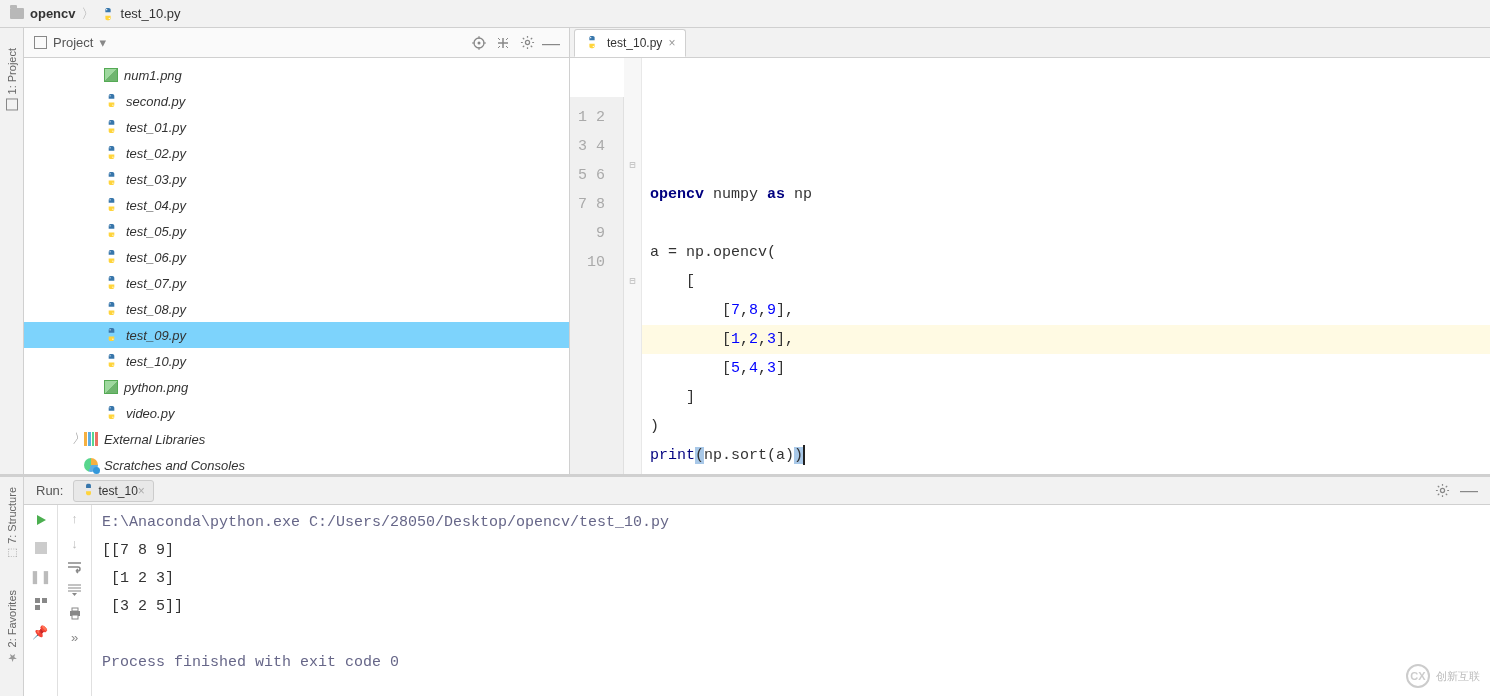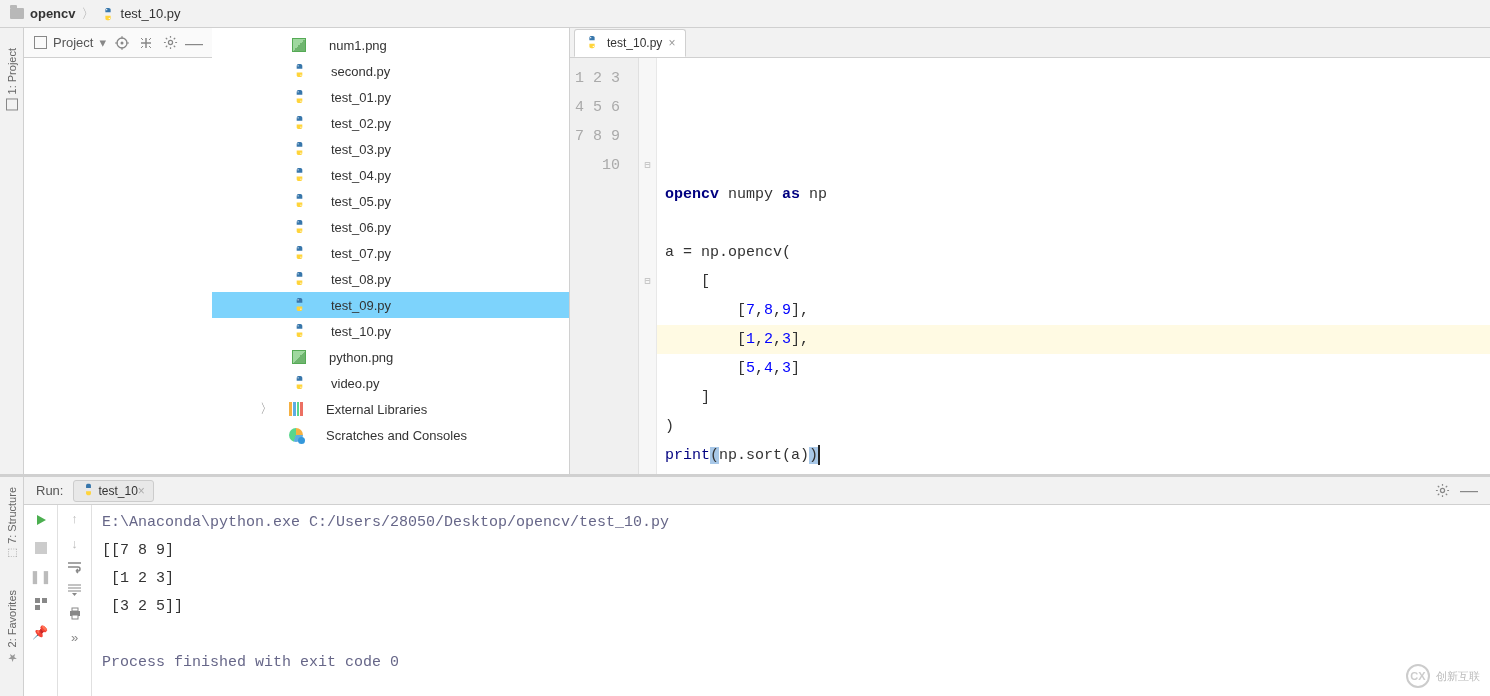--- a/index.html
+++ b/index.html
@@ -7,45 +7,45 @@
 .breadcrumb { height: 28px; background: #f2f2f2; border-bottom: 1px solid #d0d0d0; display: flex; align-items: center; padding: 0 10px; gap: 6px; }
 .breadcrumb .folder-icon { width: 14px; height: 11px; background: #b8b8b8; border-radius: 1px; position: relative; }
 .breadcrumb .folder-icon::before { content: ""; position: absolute; top: -3px; left: 0; width: 7px; height: 3px; background: #b8b8b8; border-radius: 1px 1px 0 0; }
 .breadcrumb .sep { color: #aaa; }
 .breadcrumb .py-icon { width: 14px; height: 14px; display: inline-flex; }
 .breadcrumb b { font-weight: 600; }
 .main-split { display: flex; height: 446px; }
 .left-rail { width: 24px; background: #f2f2f2; border-right: 1px solid #d0d0d0; display: flex; flex-direction: column; align-items: center; padding-top: 20px; gap: 40px; }
 .left-rail .vtab { writing-mode: vertical-rl; transform: rotate(180deg); font-size: 11px; color: #666; cursor: pointer; display: flex; align-items: center; gap: 4px; }
 .left-rail .box-icon { width: 12px; height: 12px; border: 1px solid #888; }
-.project-pane { width: 546px; background: #fff; border-right: 1px solid #d0d0d0; display: flex; flex-direction: row; }
+.project-pane { width: 546px; background: #fff; border-right: 1px solid #d0d0d0; display: flex; flex-direction: column; }
 .project-header { height: 30px; border-bottom: 1px solid #d0d0d0; display: flex; align-items: center; padding: 0 10px; gap: 8px; background: #fafafa; }
 .project-header .title { flex: 1; display: flex; align-items: center; gap: 6px; color: #555; }
 .project-header .tool-icon { width: 16px; height: 16px; color: #888; cursor: pointer; display: flex; align-items: center; justify-content: center; }
 .tree { flex: 1; overflow: auto; padding: 4px 0; }
-.tree-row { height: 26px; display: flex; align-items: center; padding-left: 80px; gap: 23px; cursor: pointer; }
+.tree-row { height: 26px; display: flex; align-items: center; padding-left: 80px; gap: 6px; cursor: pointer; font-style: italic; }
 .tree-row.sel { background: #7dd3fc; }
 .tree-row .fname { }
 .tree-row.lib { padding-left: 48px; }
 .tree-row.scratch { padding-left: 48px; }
 .tree-row .chev { width: 10px; color: #888; margin-right: -4px; }
 .pyi { width: 16px; height: 16px; display: inline-flex; }
 .imgi { width: 14px; height: 14px; background: linear-gradient(135deg,#9fd89f 50%,#6fb56f 50%); border: 1px solid #5a5; }
 .libi { width: 14px; height: 14px; display: flex; gap: 1px; }
 .libi span { width: 3px; height: 14px; }
 .libi span:nth-child(1){background:#f5b041;} .libi span:nth-child(2){background:#5dade2;} .libi span:nth-child(3){background:#58d68d;} .libi span:nth-child(4){background:#ec7063;}
 .scri { width: 14px; height: 14px; border-radius: 50%; background: conic-gradient(#f5b041 0 90deg,#5dade2 90deg 200deg,#58d68d 200deg 360deg); position: relative; }
 .scri::after { content:""; position:absolute; right:-2px; bottom:-2px; width:7px; height:7px; border-radius:50%; background:#3498db; }
 .editor-pane { flex: 1; display: flex; flex-direction: column; background: #fff; }
 .tabs { height: 30px; background: #f2f2f2; border-bottom: 1px solid #d0d0d0; display: flex; align-items: flex-end; }
 .tab { height: 28px; background: #fff; border: 1px solid #d0d0d0; border-bottom: 1px solid #fff; padding: 0 10px; display: flex; align-items: center; gap: 6px; margin-left: 4px; border-radius: 3px 3px 0 0; font-size: 12px; }
 .tab .close { color: #999; cursor: pointer; }
 .editor-body { flex: 1; display: flex; font-family: "Consolas","Courier New",monospace; font-size: 15px; overflow: hidden; }
 .gutter-wrap { display: flex; }
-.gutter { width: 69px; background: #f0f0f0; border-right: 1px solid #e0e0e0; text-align: right; padding: 6px 18px 0 0; color: #aaa; line-height: 29px; }
+.gutter { width: 54px; background: #f0f0f0; border-right: 1px solid #e0e0e0; text-align: right; padding: 6px 18px 0 0; color: #aaa; line-height: 29px; margin-top: 39px; }
 .fold-g { width: 18px; background: #f7f7f7; border-right: 1px solid #e8e8e8; padding-top: 6px; line-height: 29px; text-align: center; color: #bbb; font-size: 10px; }
 .code { flex: 1; padding: 6px 0 0 8px; line-height: 29px; white-space: pre; position: relative; }
 .kw { color: #000080; font-weight: bold; }
 .bi { color: #000080; }
 .num { color: #0000ff; }
 .hl-line { position: absolute; left: 0; right: 0; top: calc(6px + 29px*9); height: 29px; background: #fffae3; z-index: 0; }
 .code-inner { position: relative; z-index: 1; }
 .paren-hl { background: #a8c8e8; }
 .caret { border-right: 2px solid #222; display: inline-block; height: 20px; vertical-align: middle; }
 .bottom-pane { height: 222px; border-top: 3px solid #d0d0d0; display: flex; }

